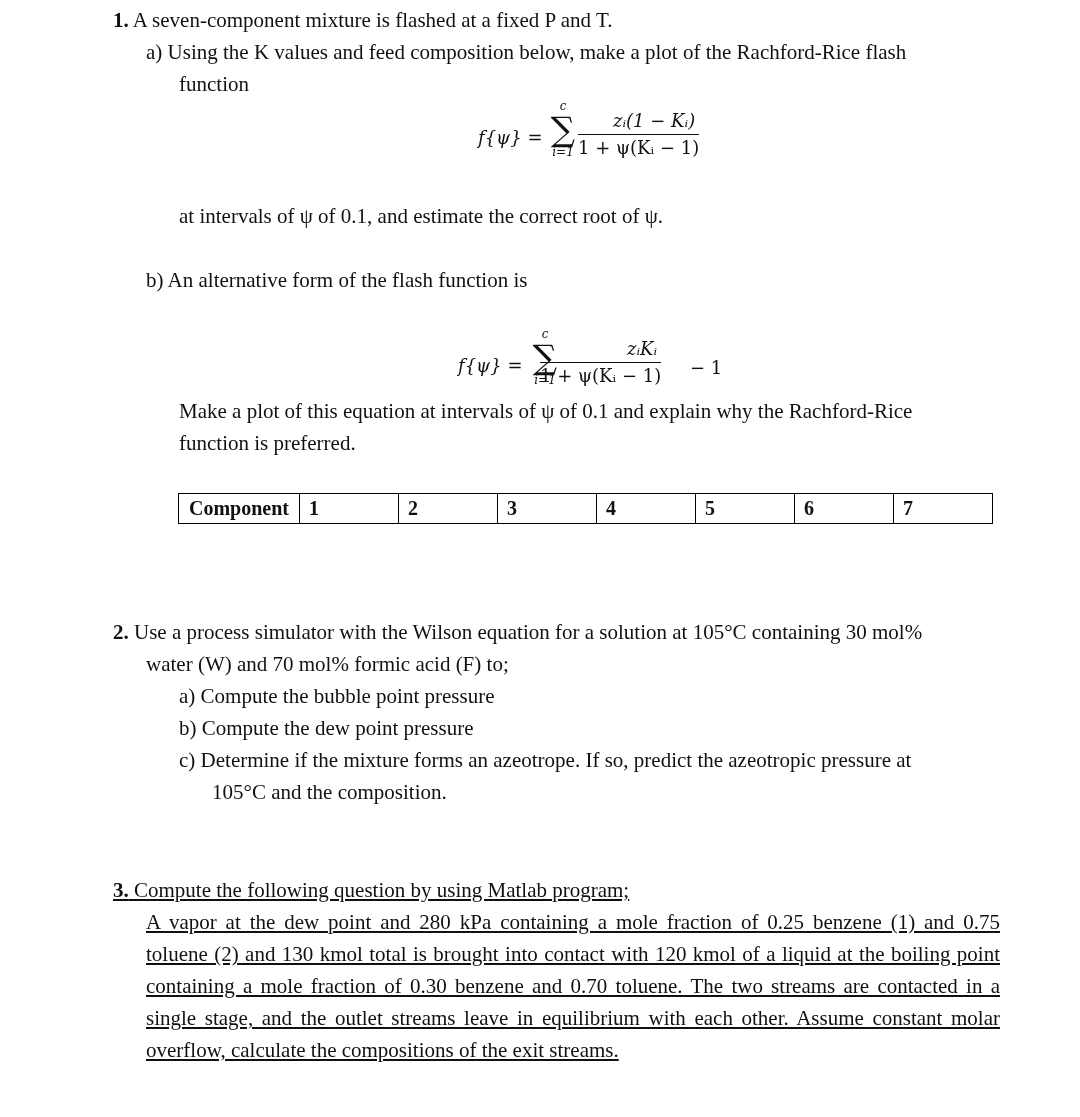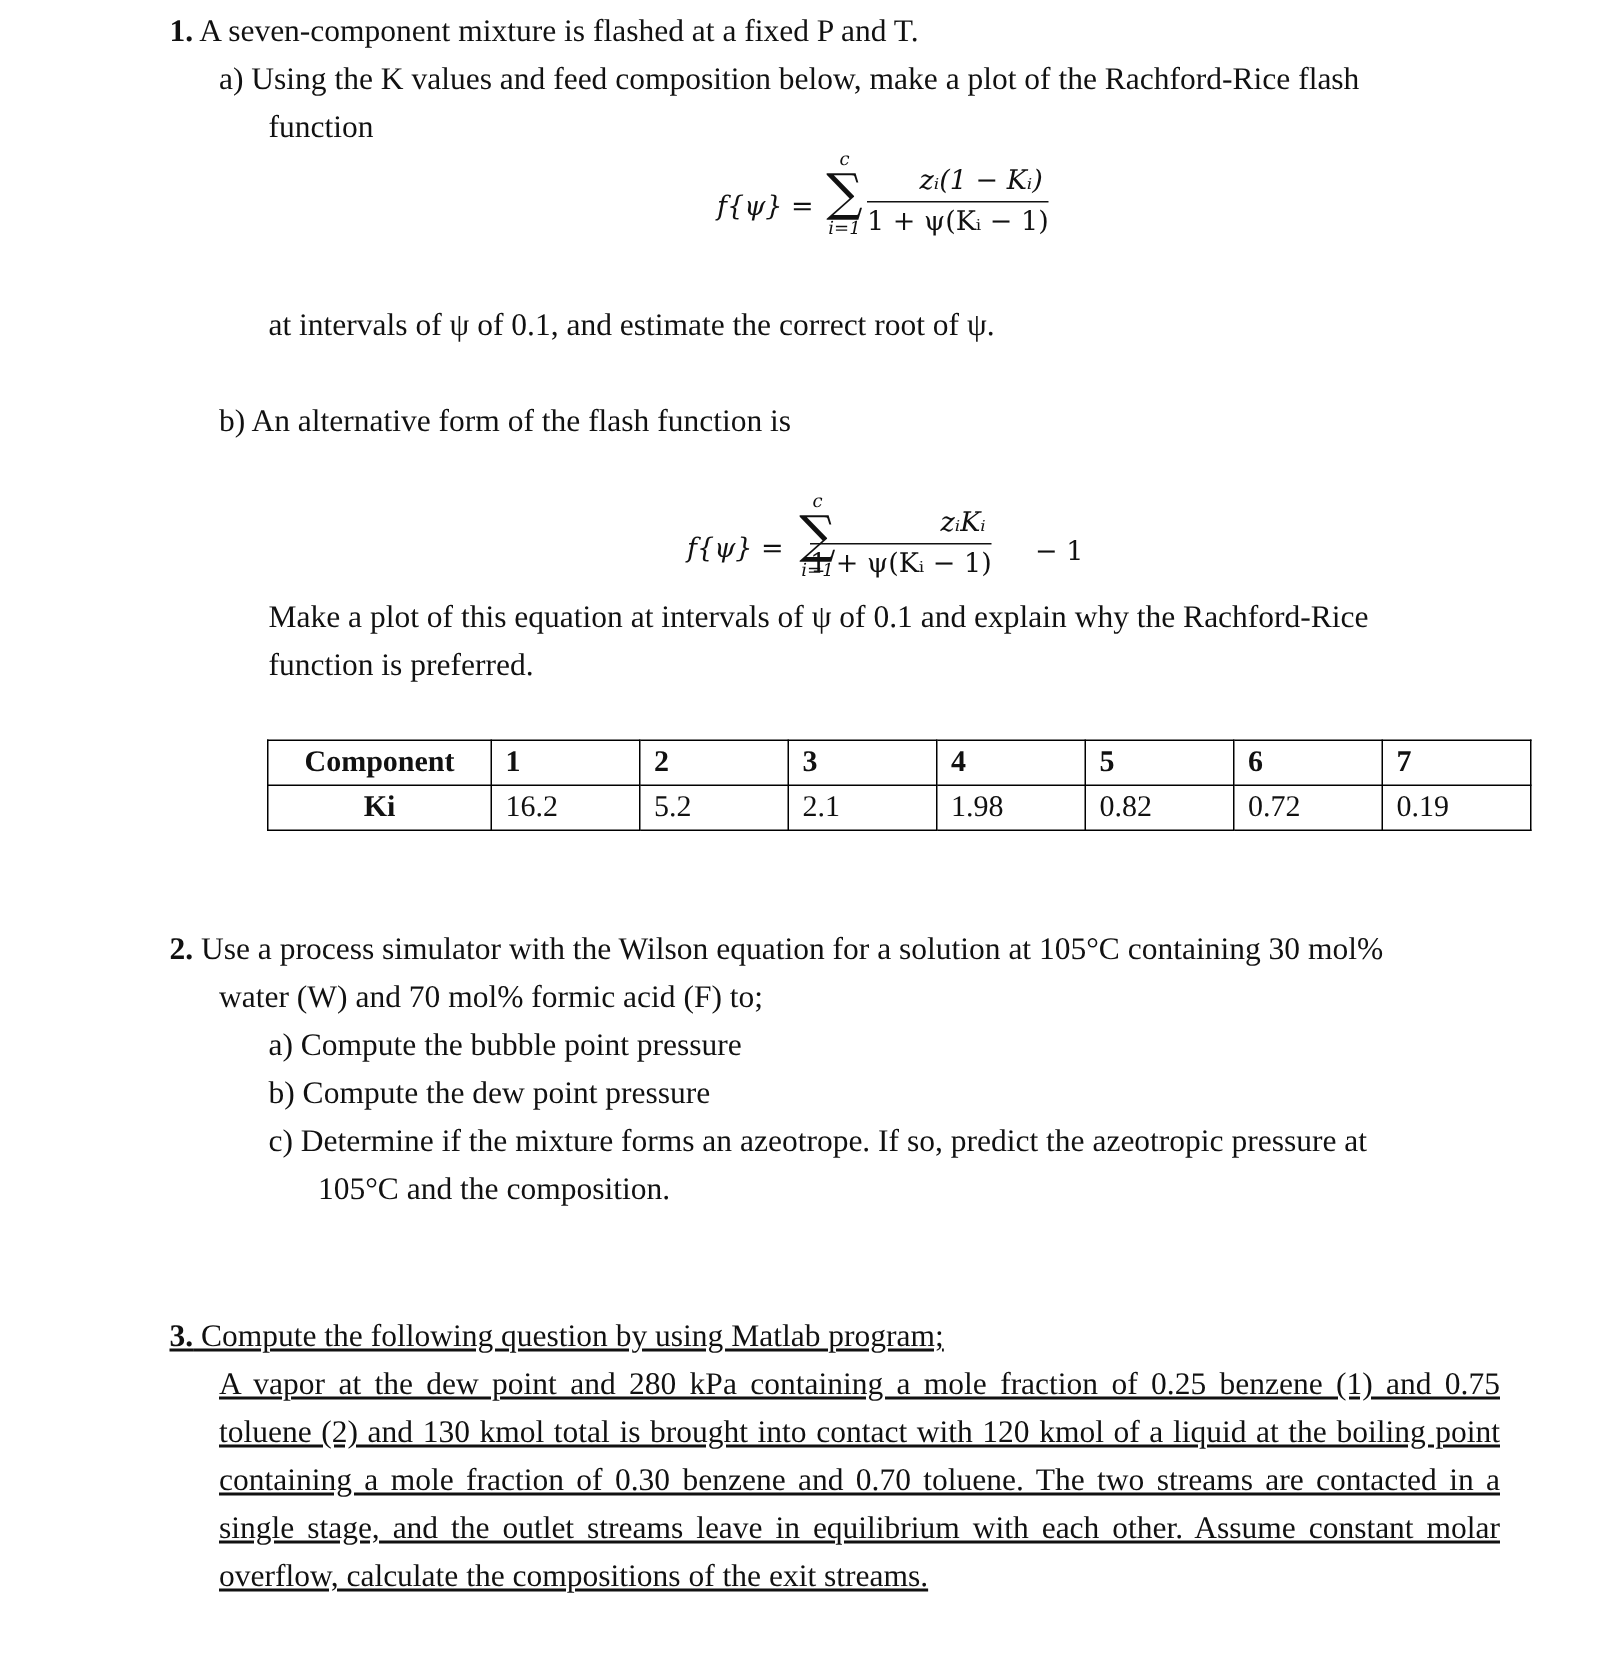--- a/index.html
+++ b/index.html
@@ -16,21 +16,21 @@
     .sigma { font-size: 34px; line-height: 34px; }
     .lim { font-size: 12px; line-height: 12px; font-style: italic; }
     .frac { position: absolute; text-align: right; }
     .frac .num { display: block; border-bottom: 1px solid #111; padding: 0 4px 2px 4px; line-height: 22px; }
     .frac .den { display: block; padding-top: 2px; line-height: 22px; }
     table.comp {
       position: absolute; left: 178px; top: 493px; border-collapse: collapse;
       font-family: "Liberation Serif", serif; font-size: 20px;
     }
     table.comp td { border: 1px solid #000; height: 29px; padding: 0 9px; line-height: 29px; }
-    table.comp td.rowhead { text-align: center; font-weight: bold; width: 112px; padding: 0 18px; }
+    table.comp td.rowhead { text-align: center; font-weight: bold; width: 112px; padding: 0 4px; }
     table.comp td.cell { width: 80px; }
     table.comp tr.header td { font-weight: bold; }
     .para3 { position: absolute; left: 146px; top: 906px; width: 854px; text-align: justify; line-height: 32px; text-decoration: underline; }
   </style>
 </head>
 <body>
 
 <div class="abs" style="left:113px; top:4px;">
   <span class="bold">1.</span>
   <span>A seven-component mixture is flashed at a fixed P and T.</span>
@@ -76,30 +76,20 @@
       <tr class="header">
     <td class="rowhead">Component</td>
     <td class="cell">1</td>
     <td class="cell">2</td>
     <td class="cell">3</td>
     <td class="cell">4</td>
     <td class="cell">5</td>
     <td class="cell">6</td>
     <td class="cell">7</td>
   </tr>
-  <tr>
-    <td class="rowhead">Ki</td>
-    <td class="cell">16.2</td>
-    <td class="cell">5.2</td>
-    <td class="cell">2.1</td>
-    <td class="cell">1.98</td>
-    <td class="cell">0.82</td>
-    <td class="cell">0.72</td>
-    <td class="cell">0.19</td>
-  </tr>
 </tbody>
   </table>
 
 <div class="abs" style="left:113px; top:616px;">
   <span class="bold">2.</span>
   <span>Use a process simulator with the Wilson equation for a solution at 105°C containing 30 mol%</span>
 </div>
 <div class="abs" style="left:146px; top:648px;">water (W) and 70 mol% formic acid (F) to;</div>
 <div class="abs" style="left:179px; top:680px;">a) Compute the bubble point pressure</div>
 <div class="abs" style="left:179px; top:712px;">b) Compute the dew point pressure</div>

